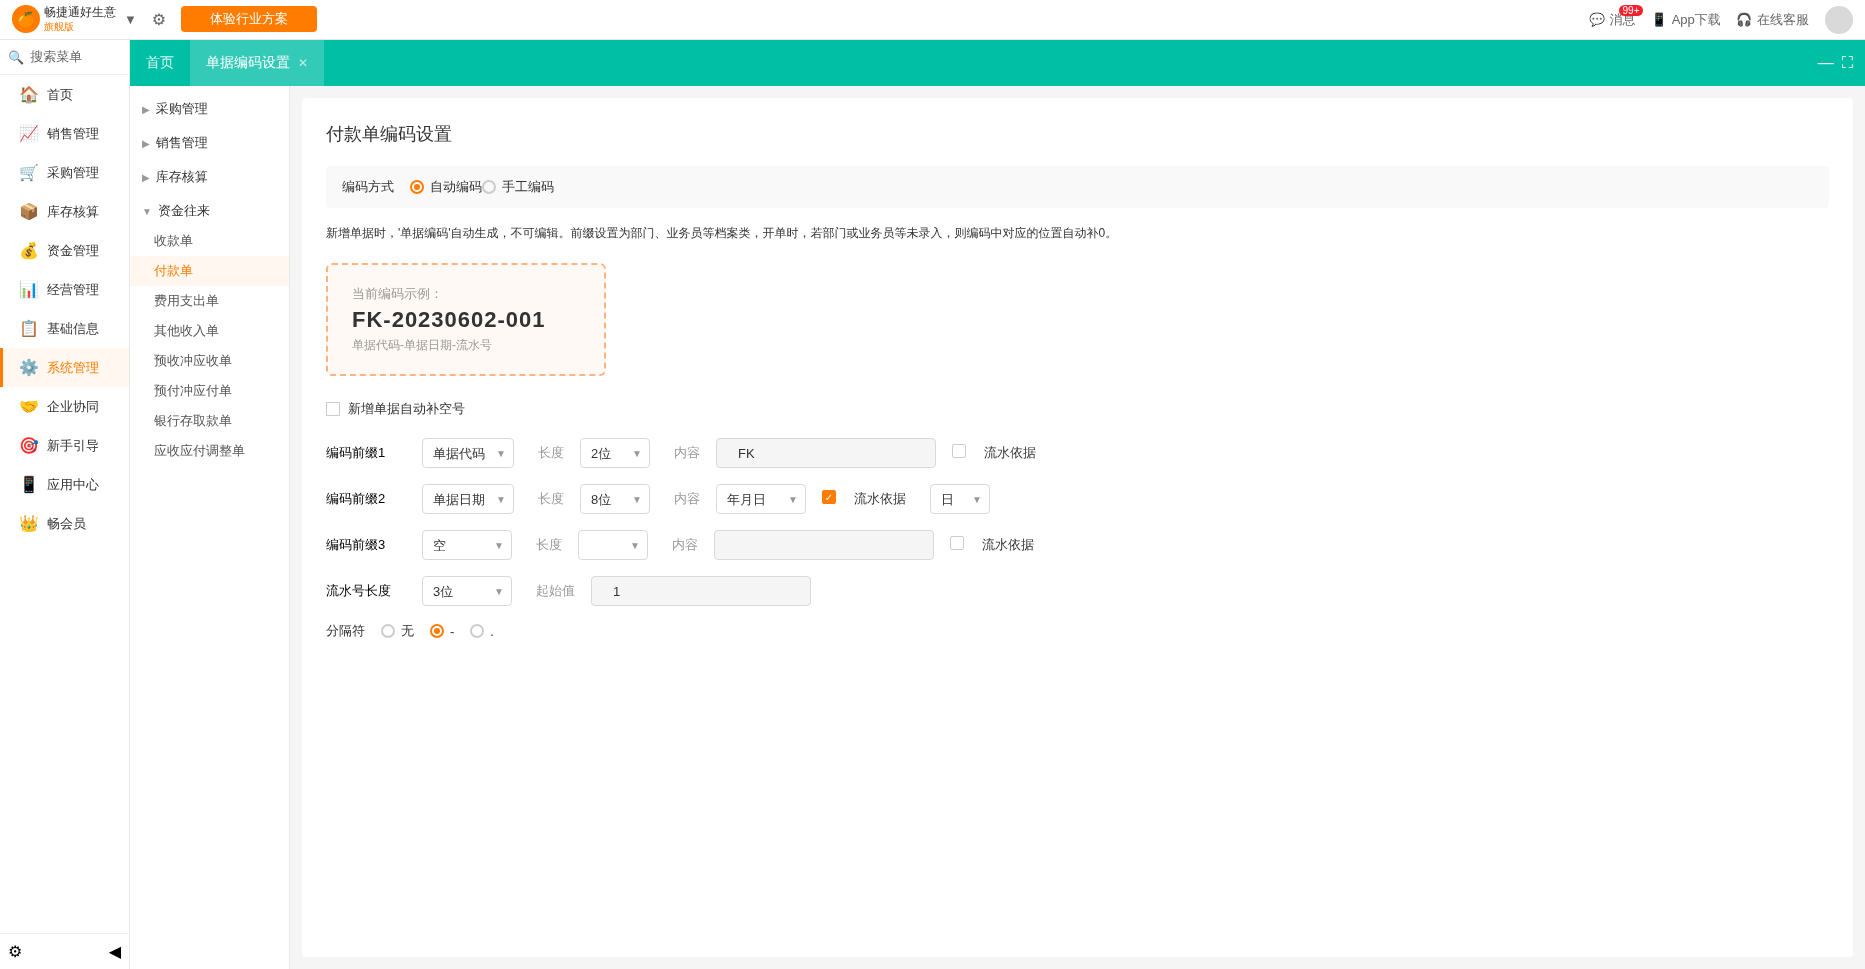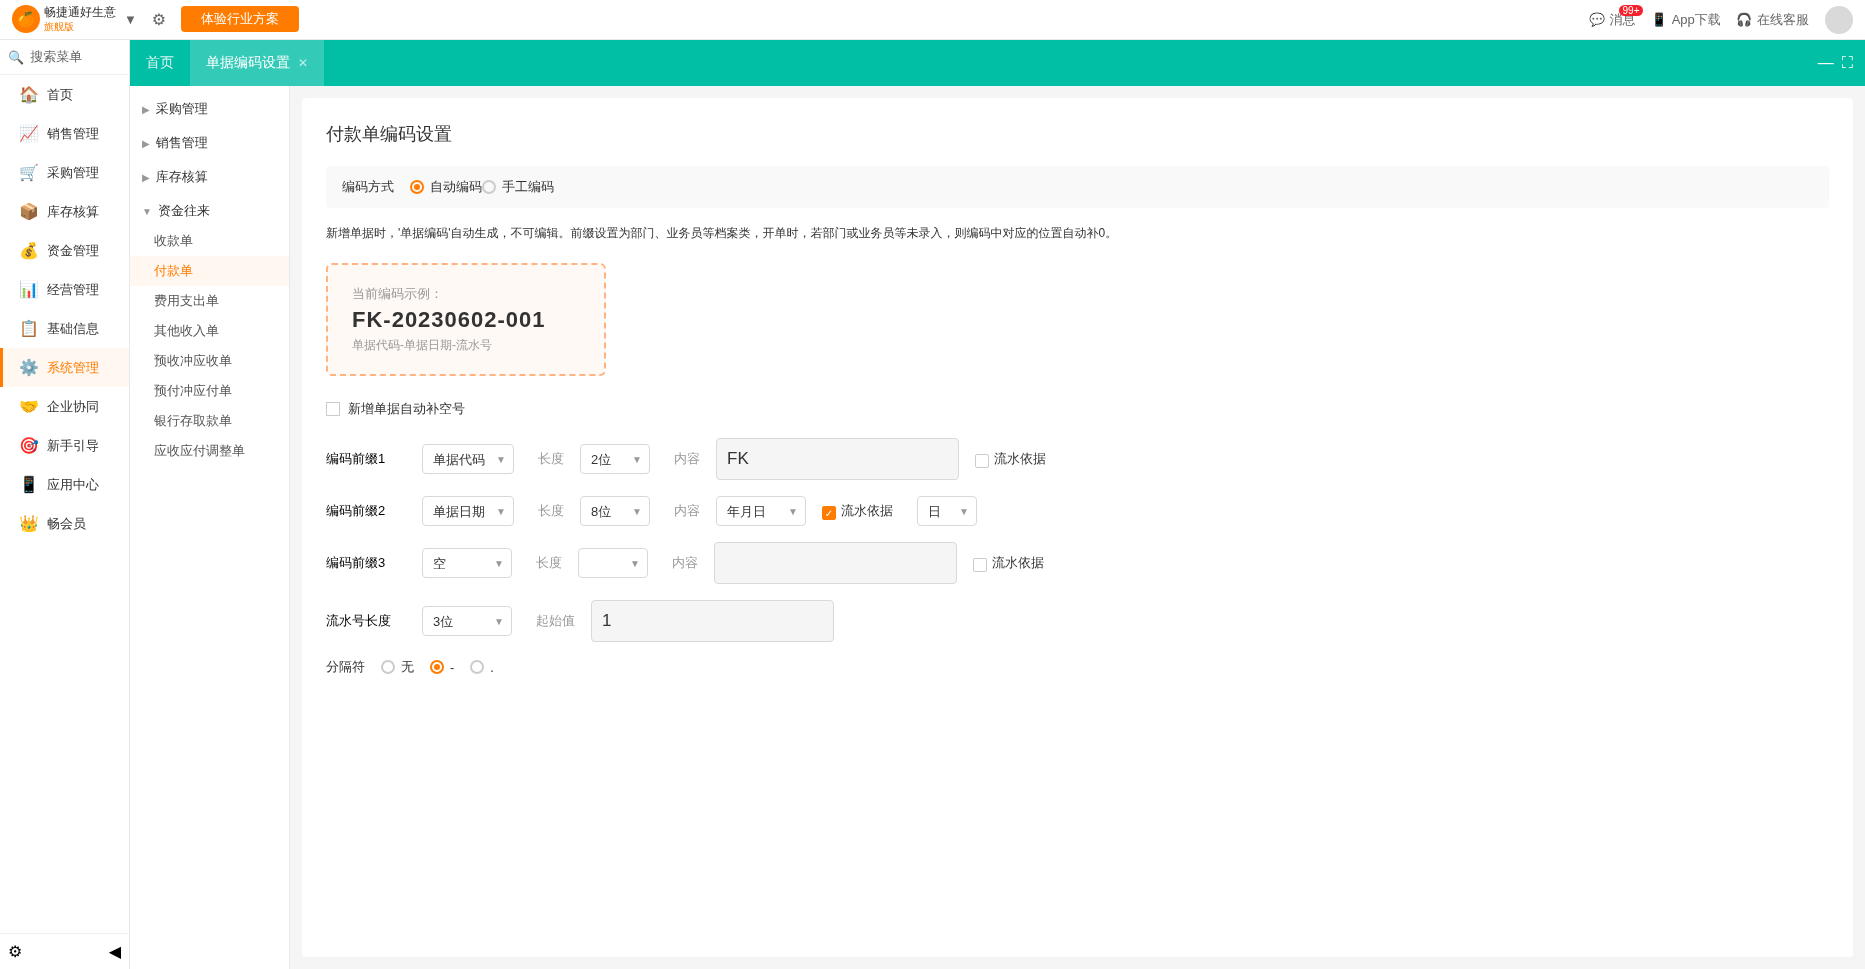--- a/index.html
+++ b/index.html
@@ -16,21 +16,21 @@
       justify-content: space-between;
       flex-shrink: 0;
     }
     .top-bar-left { display: flex; align-items: center; gap: 8px; }
     .top-bar-brand { display: flex; align-items: center; gap: 4px; }
     .brand-icon { width: 28px; height: 28px; background: #ff7c00; border-radius: 50%; display: flex; align-items: center; justify-content: center; color: white; font-size: 14px; }
     .brand-text { font-size: 12px; color: #333; line-height: 1.2; }
     .brand-sub { font-size: 10px; color: #ff7c00; }
     .nav-dropdown { display: flex; align-items: center; gap: 4px; cursor: pointer; color: #666; font-size: 13px; }
     .gear-btn { width: 28px; height: 28px; display: flex; align-items: center; justify-content: center; cursor: pointer; color: #666; font-size: 16px; }
-    .trial-btn { background: #ff7c00; color: white; border: none; padding: 4px 20px; border-radius: 4px; cursor: pointer; font-size: 13px; }
+    .trial-btn { background: #ff7c00; color: white; border: none; padding: 4px 29px; border-radius: 4px; cursor: pointer; font-size: 13px; }
     .top-bar-right { display: flex; align-items: center; gap: 16px; color: #666; font-size: 13px; }
     .msg-btn { display: flex; align-items: center; gap: 4px; cursor: pointer; position: relative; }
     .badge { background: #f5222d; color: white; font-size: 10px; border-radius: 8px; padding: 0 4px; position: absolute; top: -6px; right: -8px; }
     .user-avatar { width: 28px; height: 28px; background: #d9d9d9; border-radius: 50%; }
 
     
     .main-layout { display: flex; flex: 1; overflow: hidden; }
 
     
     .sidebar {
@@ -188,30 +188,30 @@
       color: #333;
       background: #fff;
       cursor: pointer;
       appearance: none;
       min-width: 90px;
     }
     .select-arrow { position: absolute; right: 8px; top: 50%; transform: translateY(-50%); color: #999; font-size: 10px; pointer-events: none; }
     .length-field { min-width: 70px; }
     .content-label { font-size: 13px; color: #999; margin-left: 8px; }
     .content-input {
-      height: 42px;
+      height: 30px;
       border: 1px solid #d9d9d9;
       border-radius: 4px;
-      padding: 0 10px;
-      font-size: 17px;
+      padding: 0 21px;
+      font-size: 13px;
       color: #333;
       background: #f5f5f5;
       min-width: 80px;
     }
-    .stream-checkbox { display: flex; align-items: flex-end; gap: 5px; font-size: 13px; color: #333; cursor: pointer; }
+    .stream-checkbox { display: flex; align-items: flex-start; gap: 18px; font-size: 13px; color: #333; cursor: pointer; }
     .checkbox-checked { width: 14px; height: 14px; background: #ff7c00; border: 1px solid #ff7c00; display: flex; align-items: center; justify-content: center; color: white; font-size: 10px; border-radius: 2px; }
     .checkbox-unchecked { width: 14px; height: 14px; border: 1px solid #ccc; border-radius: 2px; }
 
     
     .separator-row { display: flex; align-items: center; gap: 16px; margin-bottom: 16px; font-size: 13px; color: #333; }
     .sep-radio { display: flex; align-items: center; gap: 6px; cursor: pointer; }
 
     
     .bottom-bar {
       height: 60px;

